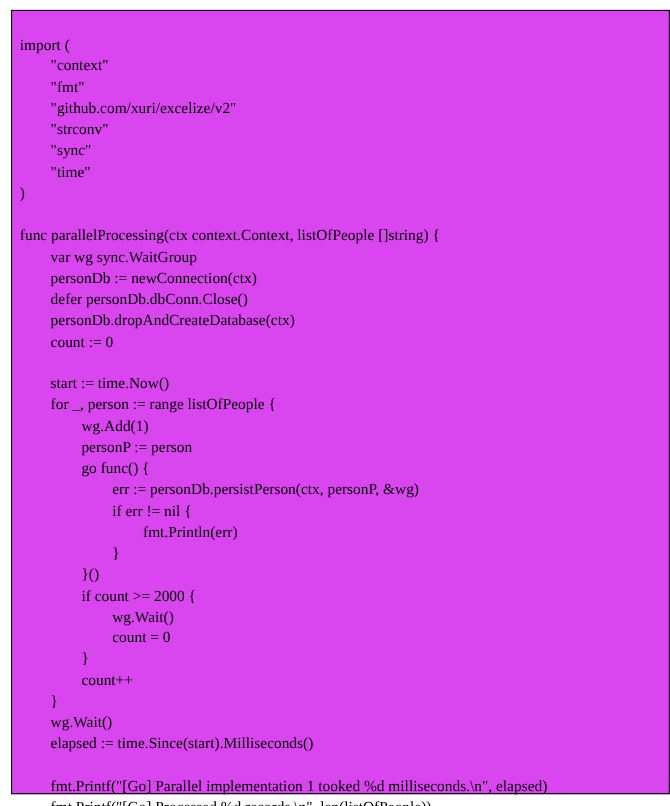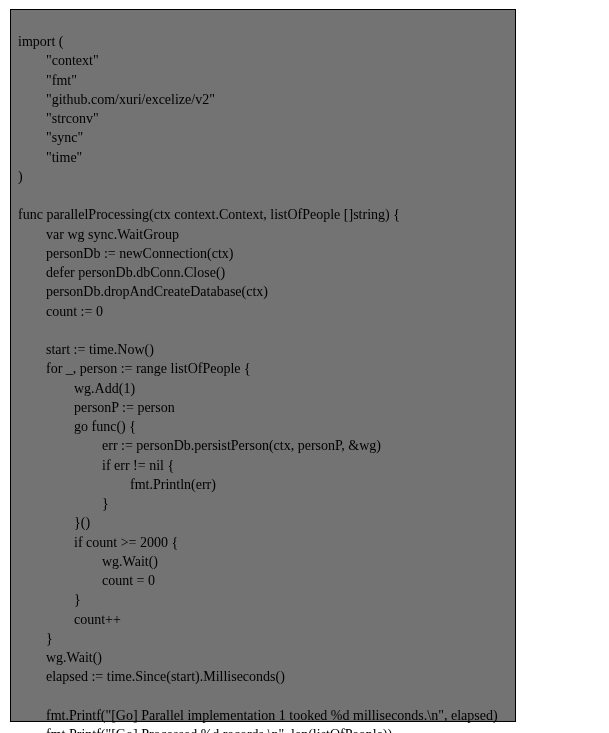--- a/index.html
+++ b/index.html
@@ -11,25 +11,25 @@
   body {
     width: 609px;
     height: 733px;
     overflow: hidden;
     font-family: "Liberation Serif", "DejaVu Serif", serif;
   }
   #code-figure {
     position: absolute;
     left: 10px;
     top: 9px;
-    width: 506px;
+    width: 599px;
     height: 713px;
     box-sizing: border-box;
     border: 1px solid #000000;
-    background: #737373;
+    background: #d946ef;
   }
   #code-listing {
     position: absolute;
     left: 7px;
     top: 8px;
     right: 2px;
     font-family: "Liberation Serif", "DejaVu Serif", serif;
     font-size: 14px;
     line-height: 19.25px;
     color: #000000;

